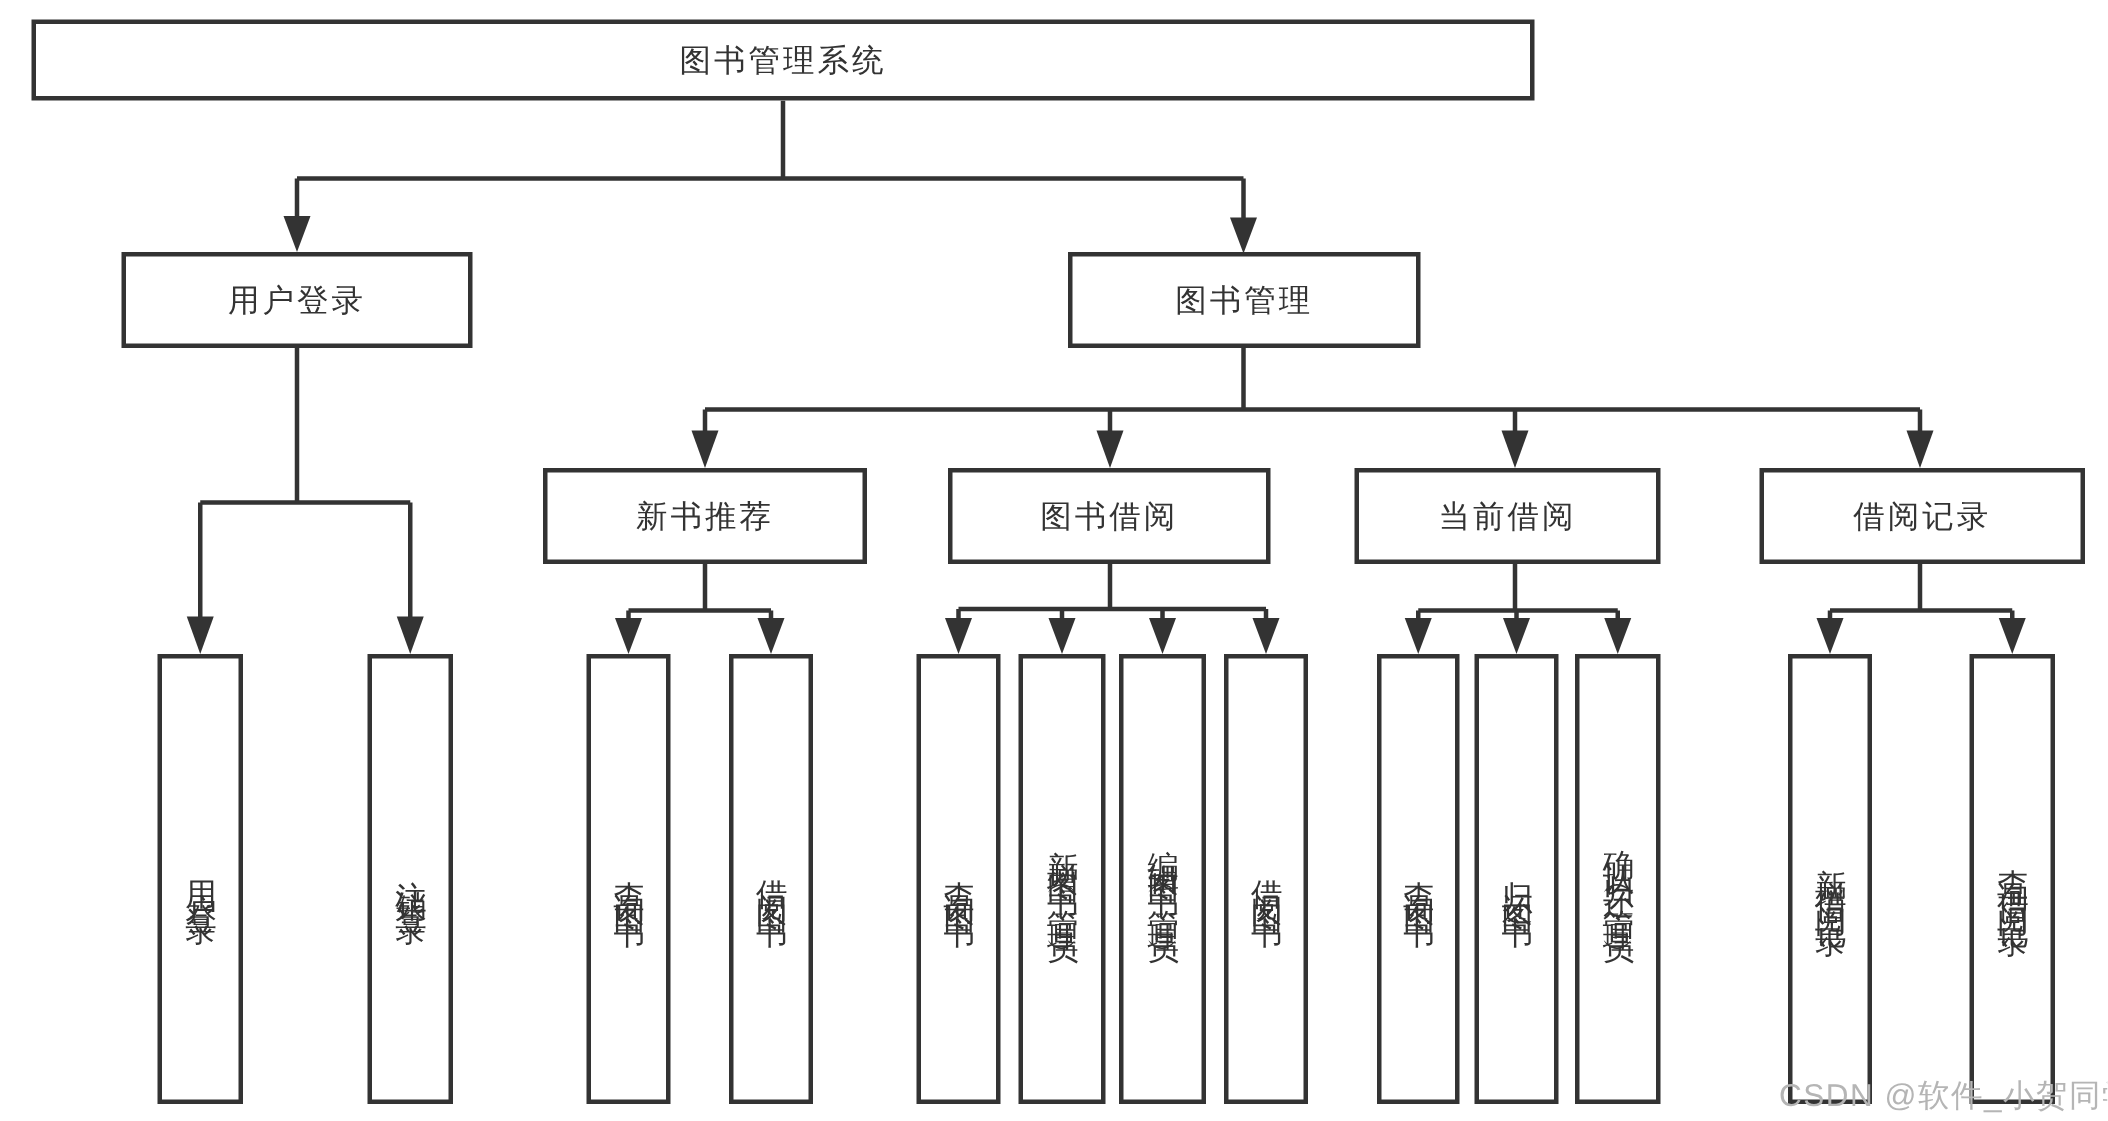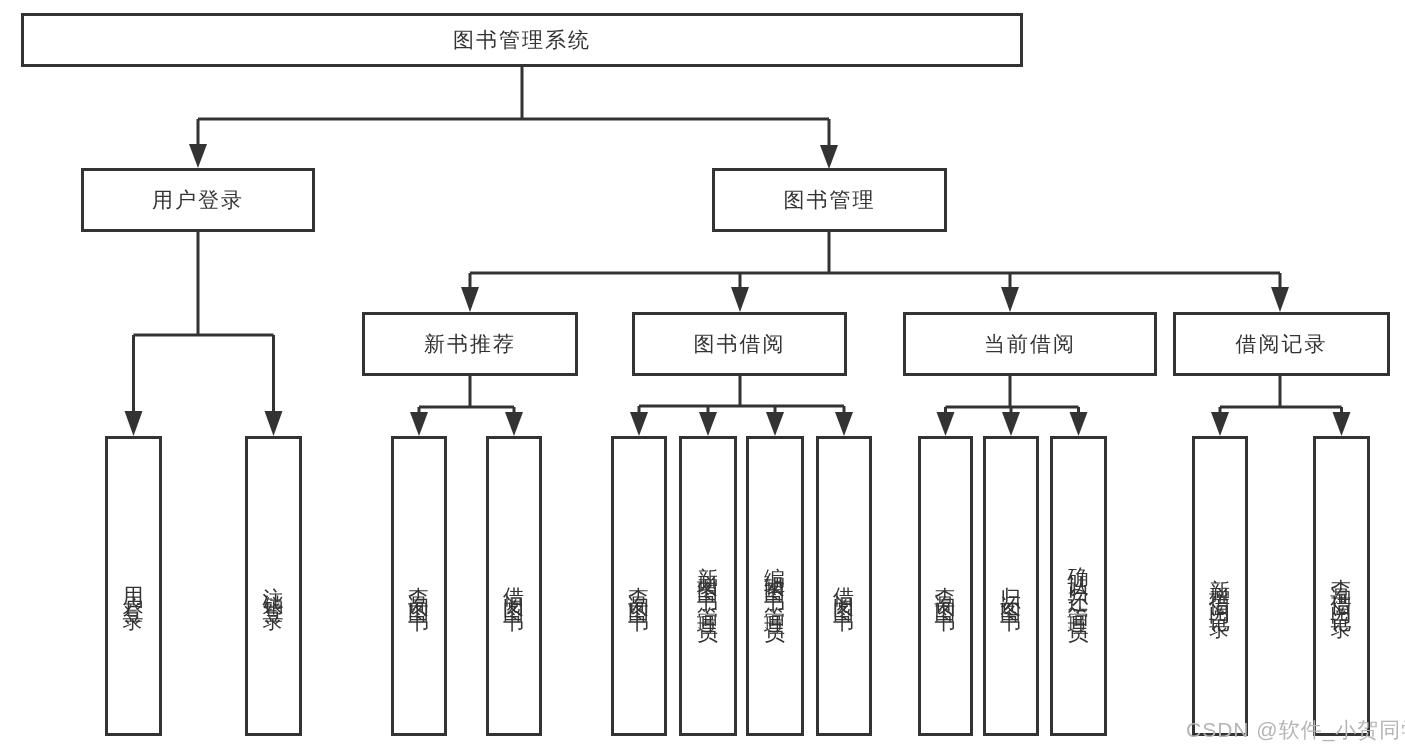--- a/index.html
+++ b/index.html
@@ -103,21 +103,21 @@
     </g>
   </svg>
 
   <div class="node" style="left:21px; top:13px; width:1002px; height:54px;">图书管理系统</div>
 
   <div class="node" style="left:81px; top:168px; width:234px; height:64px;">用户登录</div>
   <div class="node" style="left:712px; top:168px; width:235px; height:64px;text-align:center;">图书管理</div>
 
   <div class="node" style="left:362px; top:312px; width:216px; height:64px;">新书推荐</div>
   <div class="node" style="left:632px; top:312px; width:215px; height:64px;">图书借阅</div>
-  <div class="node" style="left:903px; top:312px; width:254px; height:64px;text-align:right;">当前借阅</div>
+  <div class="node" style="left:903px; top:312px; width:204px; height:64px;text-align:right;">当前借阅</div>
   <div class="node" style="left:1173px; top:312px; width:217px; height:64px;">借阅记录</div>
 
   <div class="vnode" style="left:105px; top:436px; width:57px; height:300px;">用户登录</div>
   <div class="vnode" style="left:245px; top:436px; width:57px; height:300px;">注销登录</div>
 
   <div class="vnode" style="left:391px; top:436px; width:56px; height:300px;">查询图书</div>
   <div class="vnode" style="left:486px; top:436px; width:56px; height:300px;">借阅图书</div>
 
   <div class="vnode" style="left:611px; top:436px; width:56px; height:300px;">查询图书</div>
   <div class="vnode" style="left:679px; top:436px; width:58px; height:300px;">新增图书（管理员）</div>

